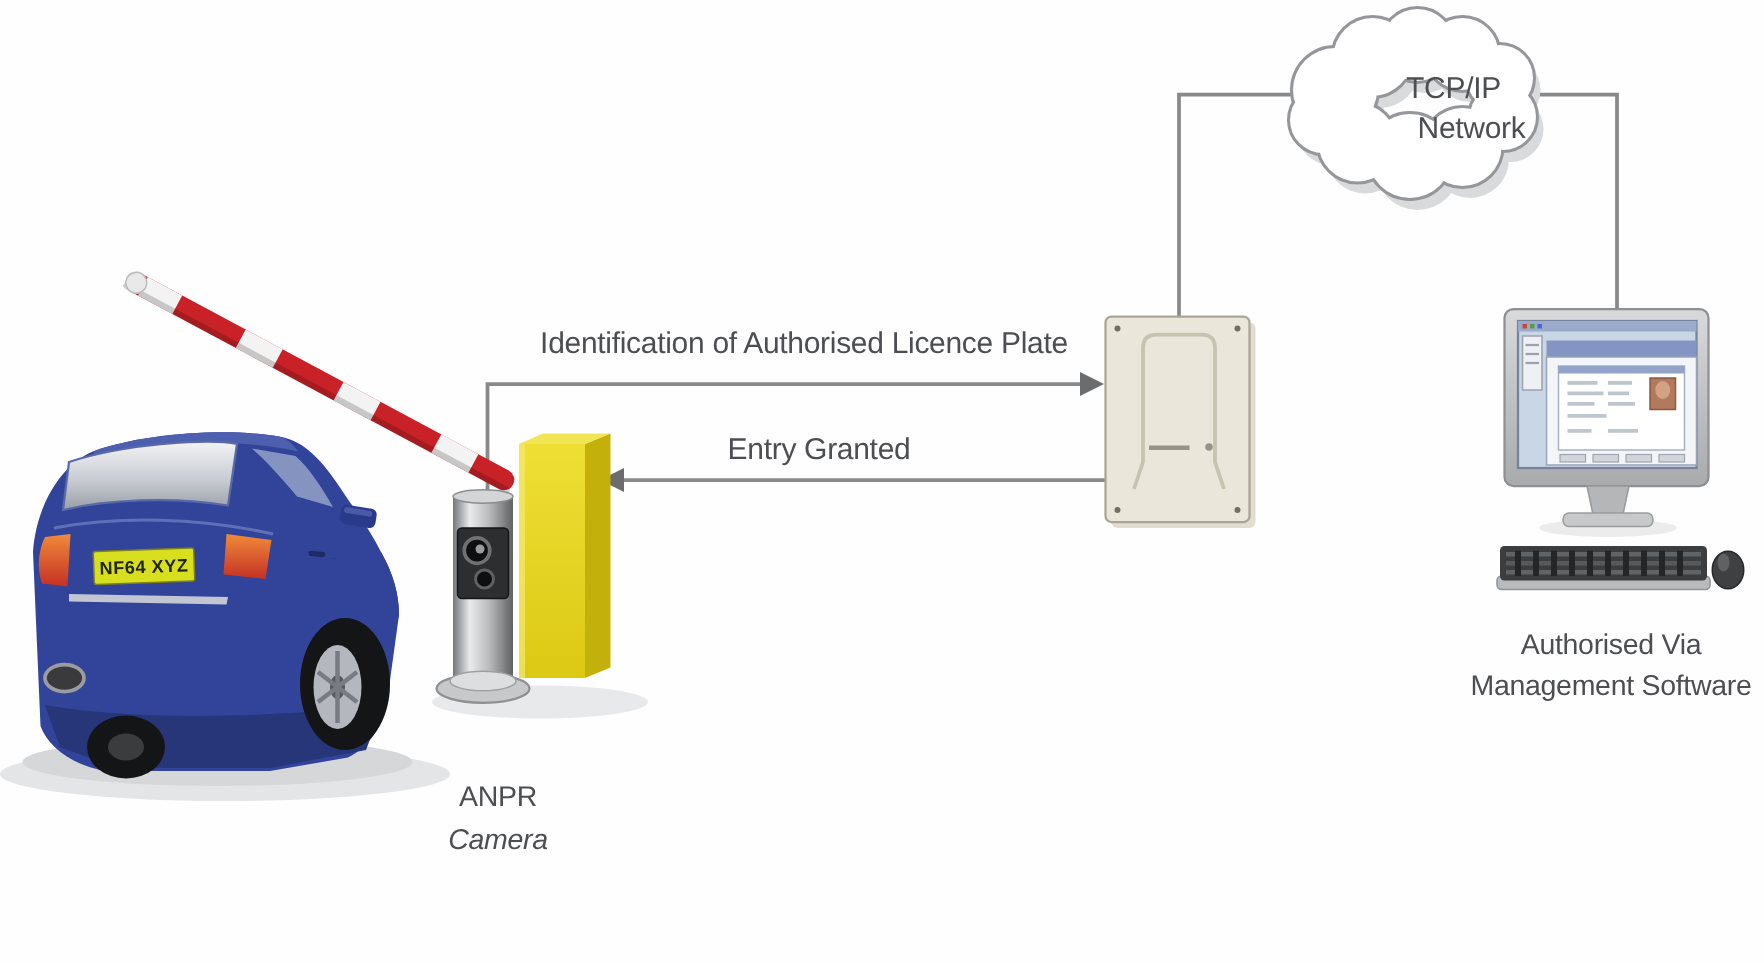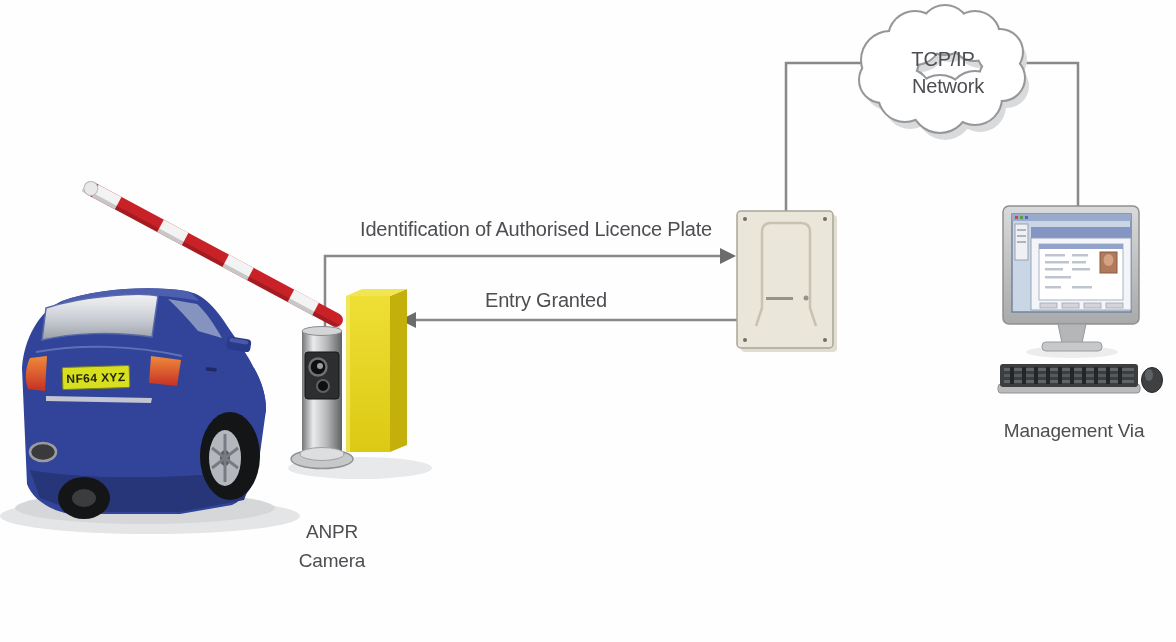--- a/index.html
+++ b/index.html
@@ -254,25 +254,26 @@
 
   <g>
     <ellipse cx="1152" cy="380" rx="10.5" ry="12.5" fill="#3e4042" stroke="#27292b" stroke-width="1"></ellipse>
     <ellipse cx="1149" cy="375" rx="4" ry="6" fill="#6e7074" opacity="0.7"></ellipse>
   </g>
 </svg>
 
 <div class="lbl big" style="left:536px;top:216px;">Identification of Authorised Licence Plate</div>
 <div class="lbl big" style="left:546px;top:287px;">Entry Granted</div>
 
-<div class="lbl big" style="left:943px;top:46px;">TCP/IP</div>
-<div class="lbl big" style="left:948px;top:73px;text-align:right;">Network</div>
+<div class="lbl big" style="left:969px;top:46px;">TCP/IP</div>
+<div class="lbl big" style="left:981px;top:73px;text-align:right;">Network</div>
 
 
 <div class="lbl med" style="left:332px;top:519px;text-align:center;">ANPR</div>
-<div class="lbl med" style="left:332px;top:548px;">Camera</div>
-
-
-<div class="lbl med" style="left:1074px;top:418px;">Management Via</div>
+<div class="lbl med" style="left:332px;top:548px;font-style:italic;">Camera</div>
+
+
+<div class="lbl med" style="left:1074px;top:418px;">Authorised Via</div>
+<div class="lbl med" style="left:1074px;top:445px;">Management Software</div>
 
 <div id="plate">NF64 XYZ</div>
 
 </div>
 
 </body></html>

